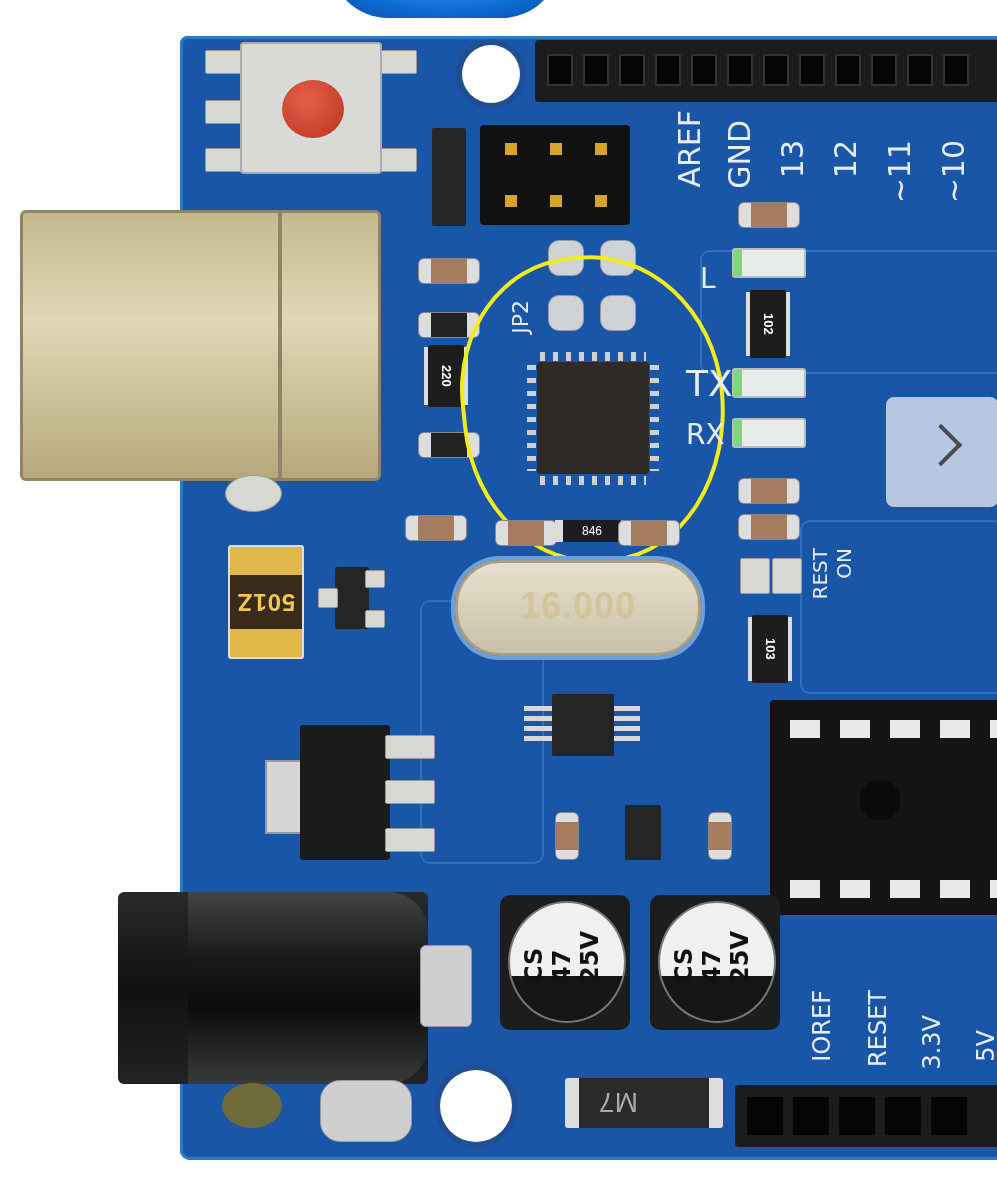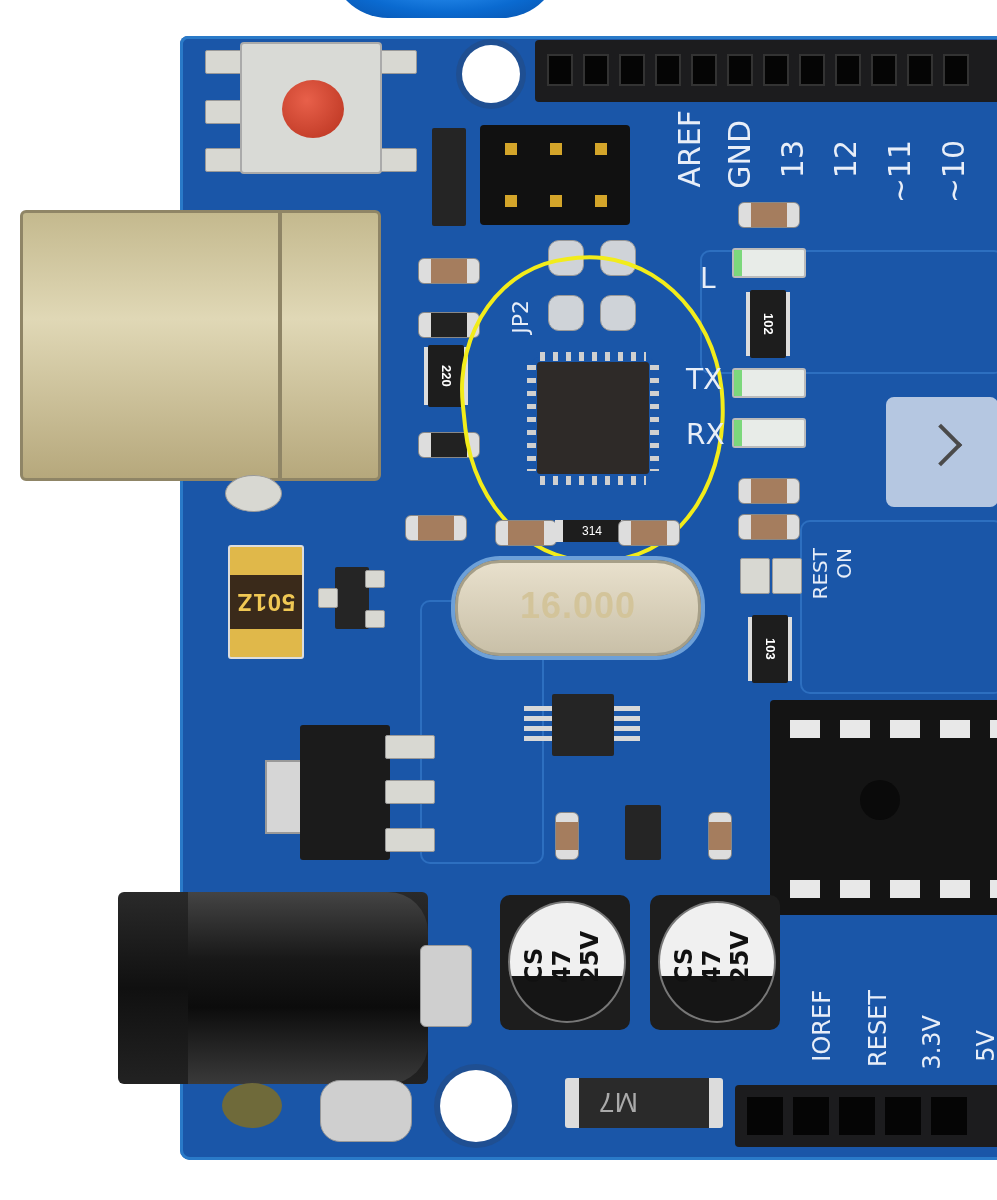--- a/index.html
+++ b/index.html
@@ -121,30 +121,30 @@
 <div class="abs mcu"></div>
 <div class="abs" style="left:540px;top:352px;width:106px;height:9px;background:repeating-linear-gradient(90deg,#d0d0d0 0 5px,transparent 5px 13px);"></div>
 <div class="abs" style="left:540px;top:476px;width:106px;height:9px;background:repeating-linear-gradient(90deg,#d0d0d0 0 5px,transparent 5px 13px);"></div>
 <div class="abs" style="left:527px;top:365px;width:9px;height:106px;background:repeating-linear-gradient(180deg,#d0d0d0 0 5px,transparent 5px 13px);"></div>
 <div class="abs" style="left:650px;top:365px;width:9px;height:106px;background:repeating-linear-gradient(180deg,#d0d0d0 0 5px,transparent 5px 13px);"></div>
 
 <div class="abs circle-ann"></div>
 
 <div class="abs res" style="left:405px;top:515px;"></div>
 <div class="abs res" style="left:495px;top:520px;"></div>
-<div class="abs" style="left:555px;top:520px;width:58px;height:22px;background:#1d1d1d;border:4px solid #ddd;border-width:0 8px;color:#fff;font-size:12px;text-align:center;line-height:22px;">314</div>
+<div class="abs" style="left:555px;top:520px;width:58px;height:22px;background:#1d1d1d;border:4px solid #ddd;border-width:0 8px;color:#fff;font-size:12px;text-align:center;line-height:22px;">846</div>
 <div class="abs res" style="left:618px;top:520px;"></div>
 
 <div class="abs res" style="left:738px;top:202px;"></div>
 <div class="abs label-h" style="left:700px;top:262px;font-size:28px;">L</div>
 <div class="abs led" style="left:732px;top:248px;">
     <div class="abs g"></div>
   </div>
 <div class="abs rnet" style="left:750px;top:290px;height:68px;">102</div>
-<div class="abs label-h" style="left:686px;top:363px;font-size:28px;">TX</div>
+<div class="abs label-h" style="left:686px;top:363px;font-size:36px;">TX</div>
 <div class="abs led" style="left:732px;top:368px;">
     <div class="abs g"></div>
   </div>
 <div class="abs label-h" style="left:686px;top:418px;font-size:28px;">RX</div>
 <div class="abs led" style="left:732px;top:418px;">
     <div class="abs g"></div>
   </div>
 <div class="abs res" style="left:738px;top:478px;"></div>
 <div class="abs res" style="left:738px;top:514px;"></div>
 <div class="abs pad" style="left:740px;top:558px;width:28px;height:34px;"></div>

